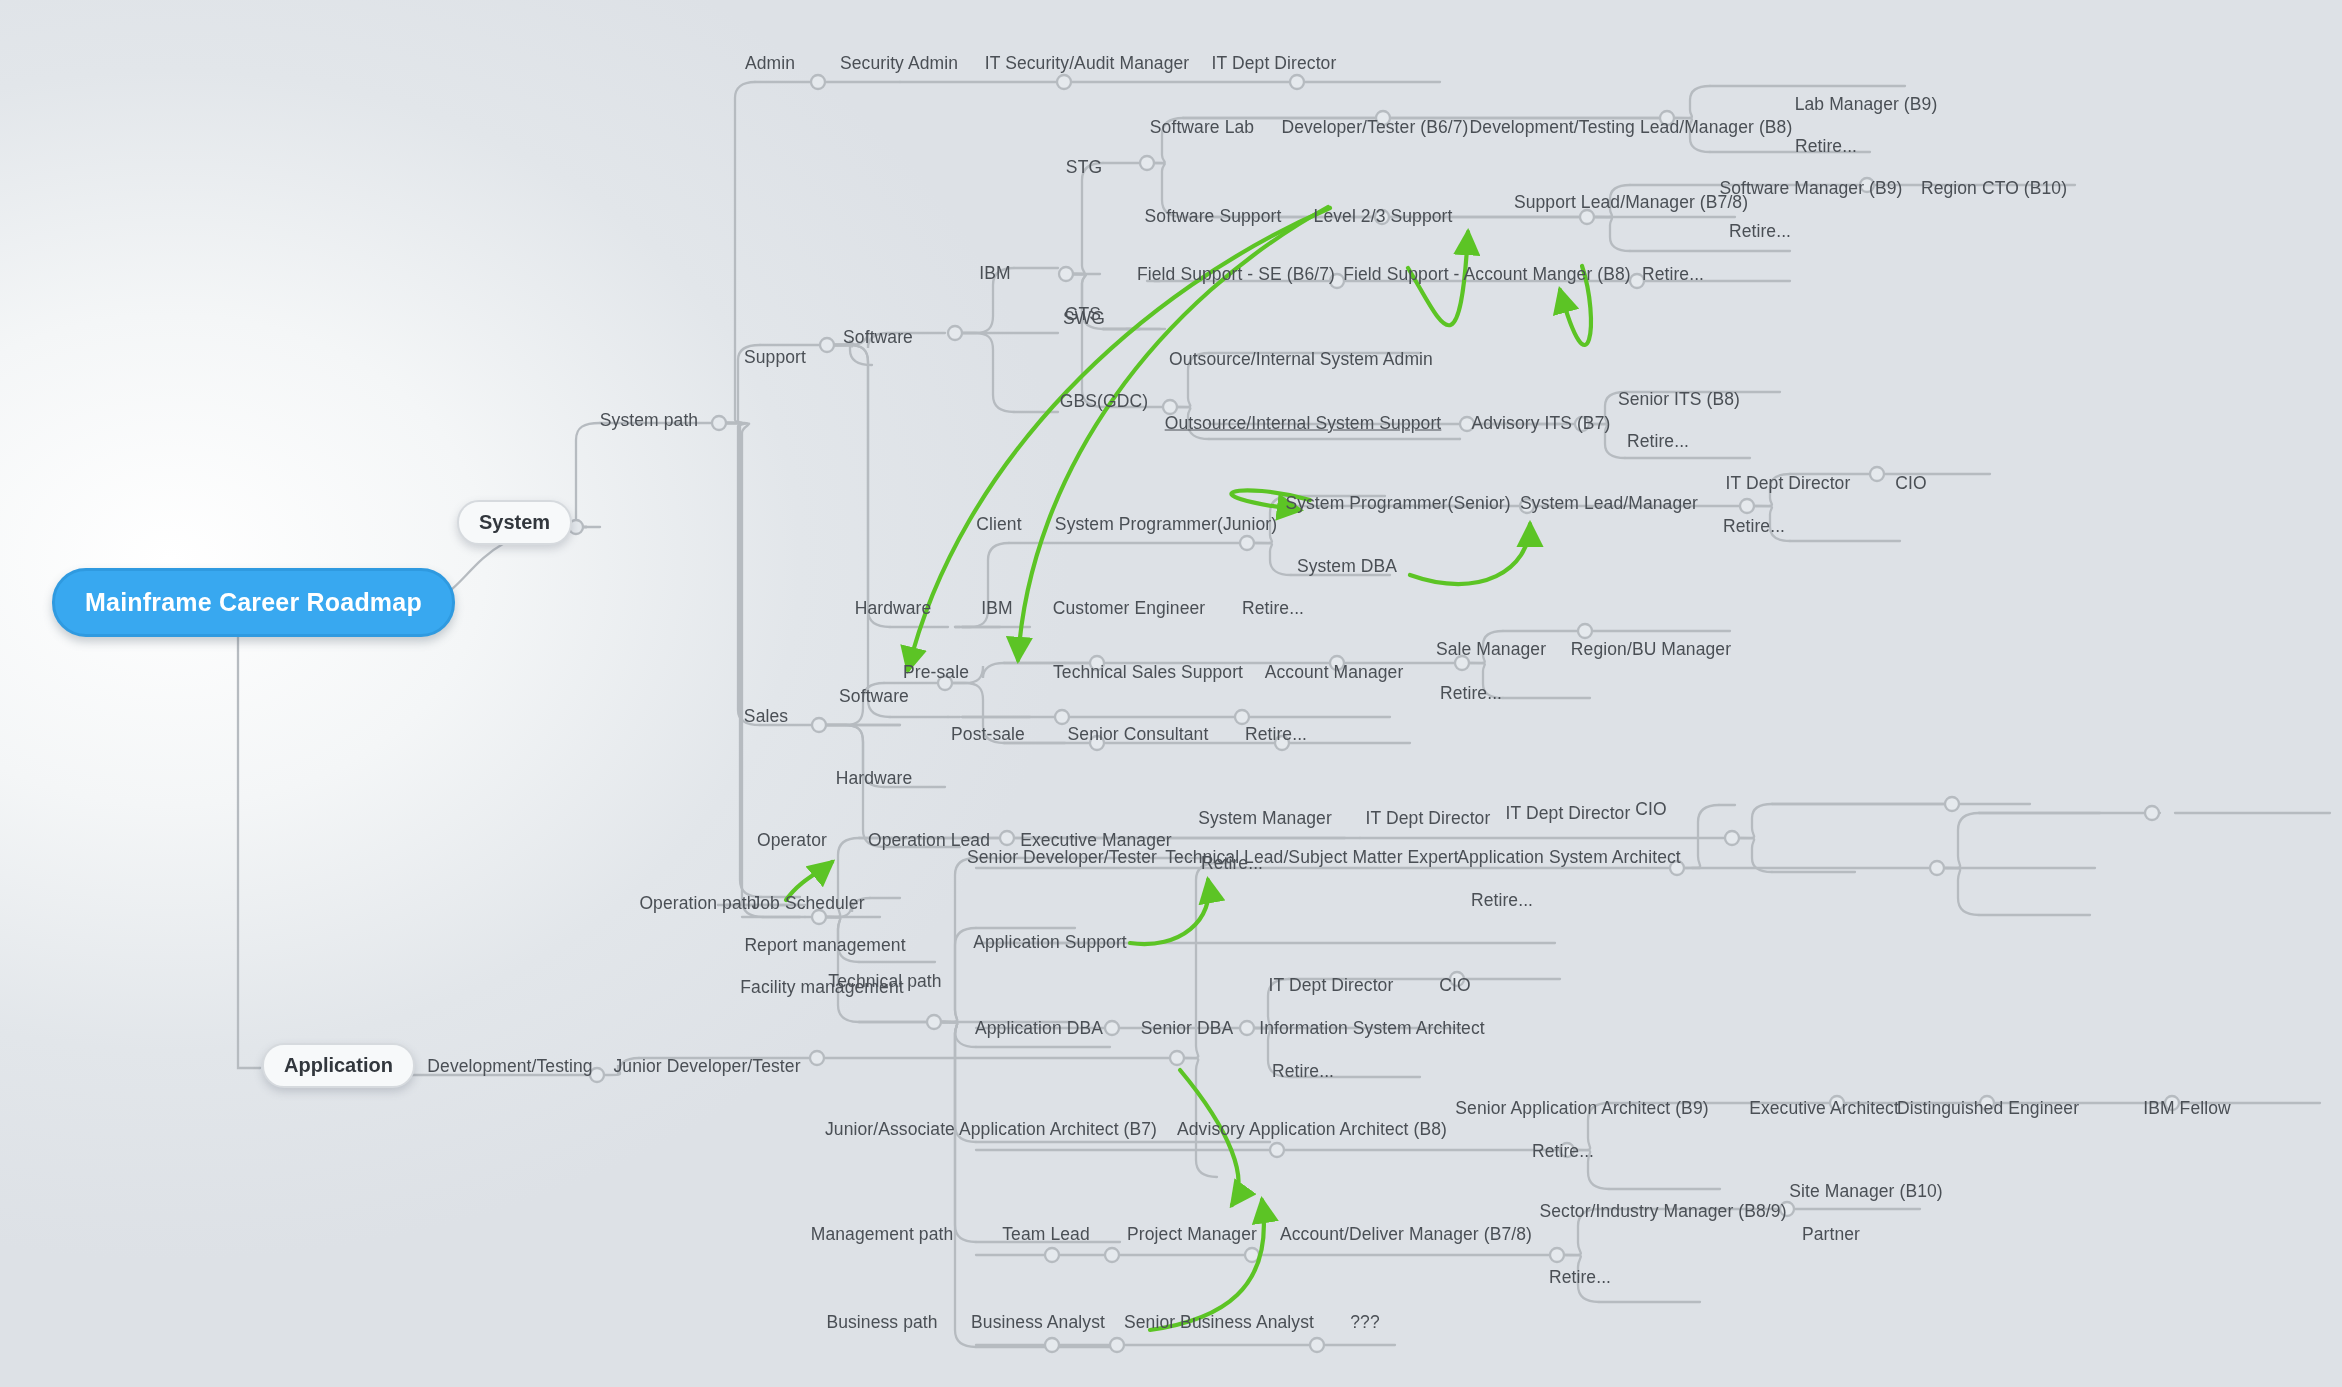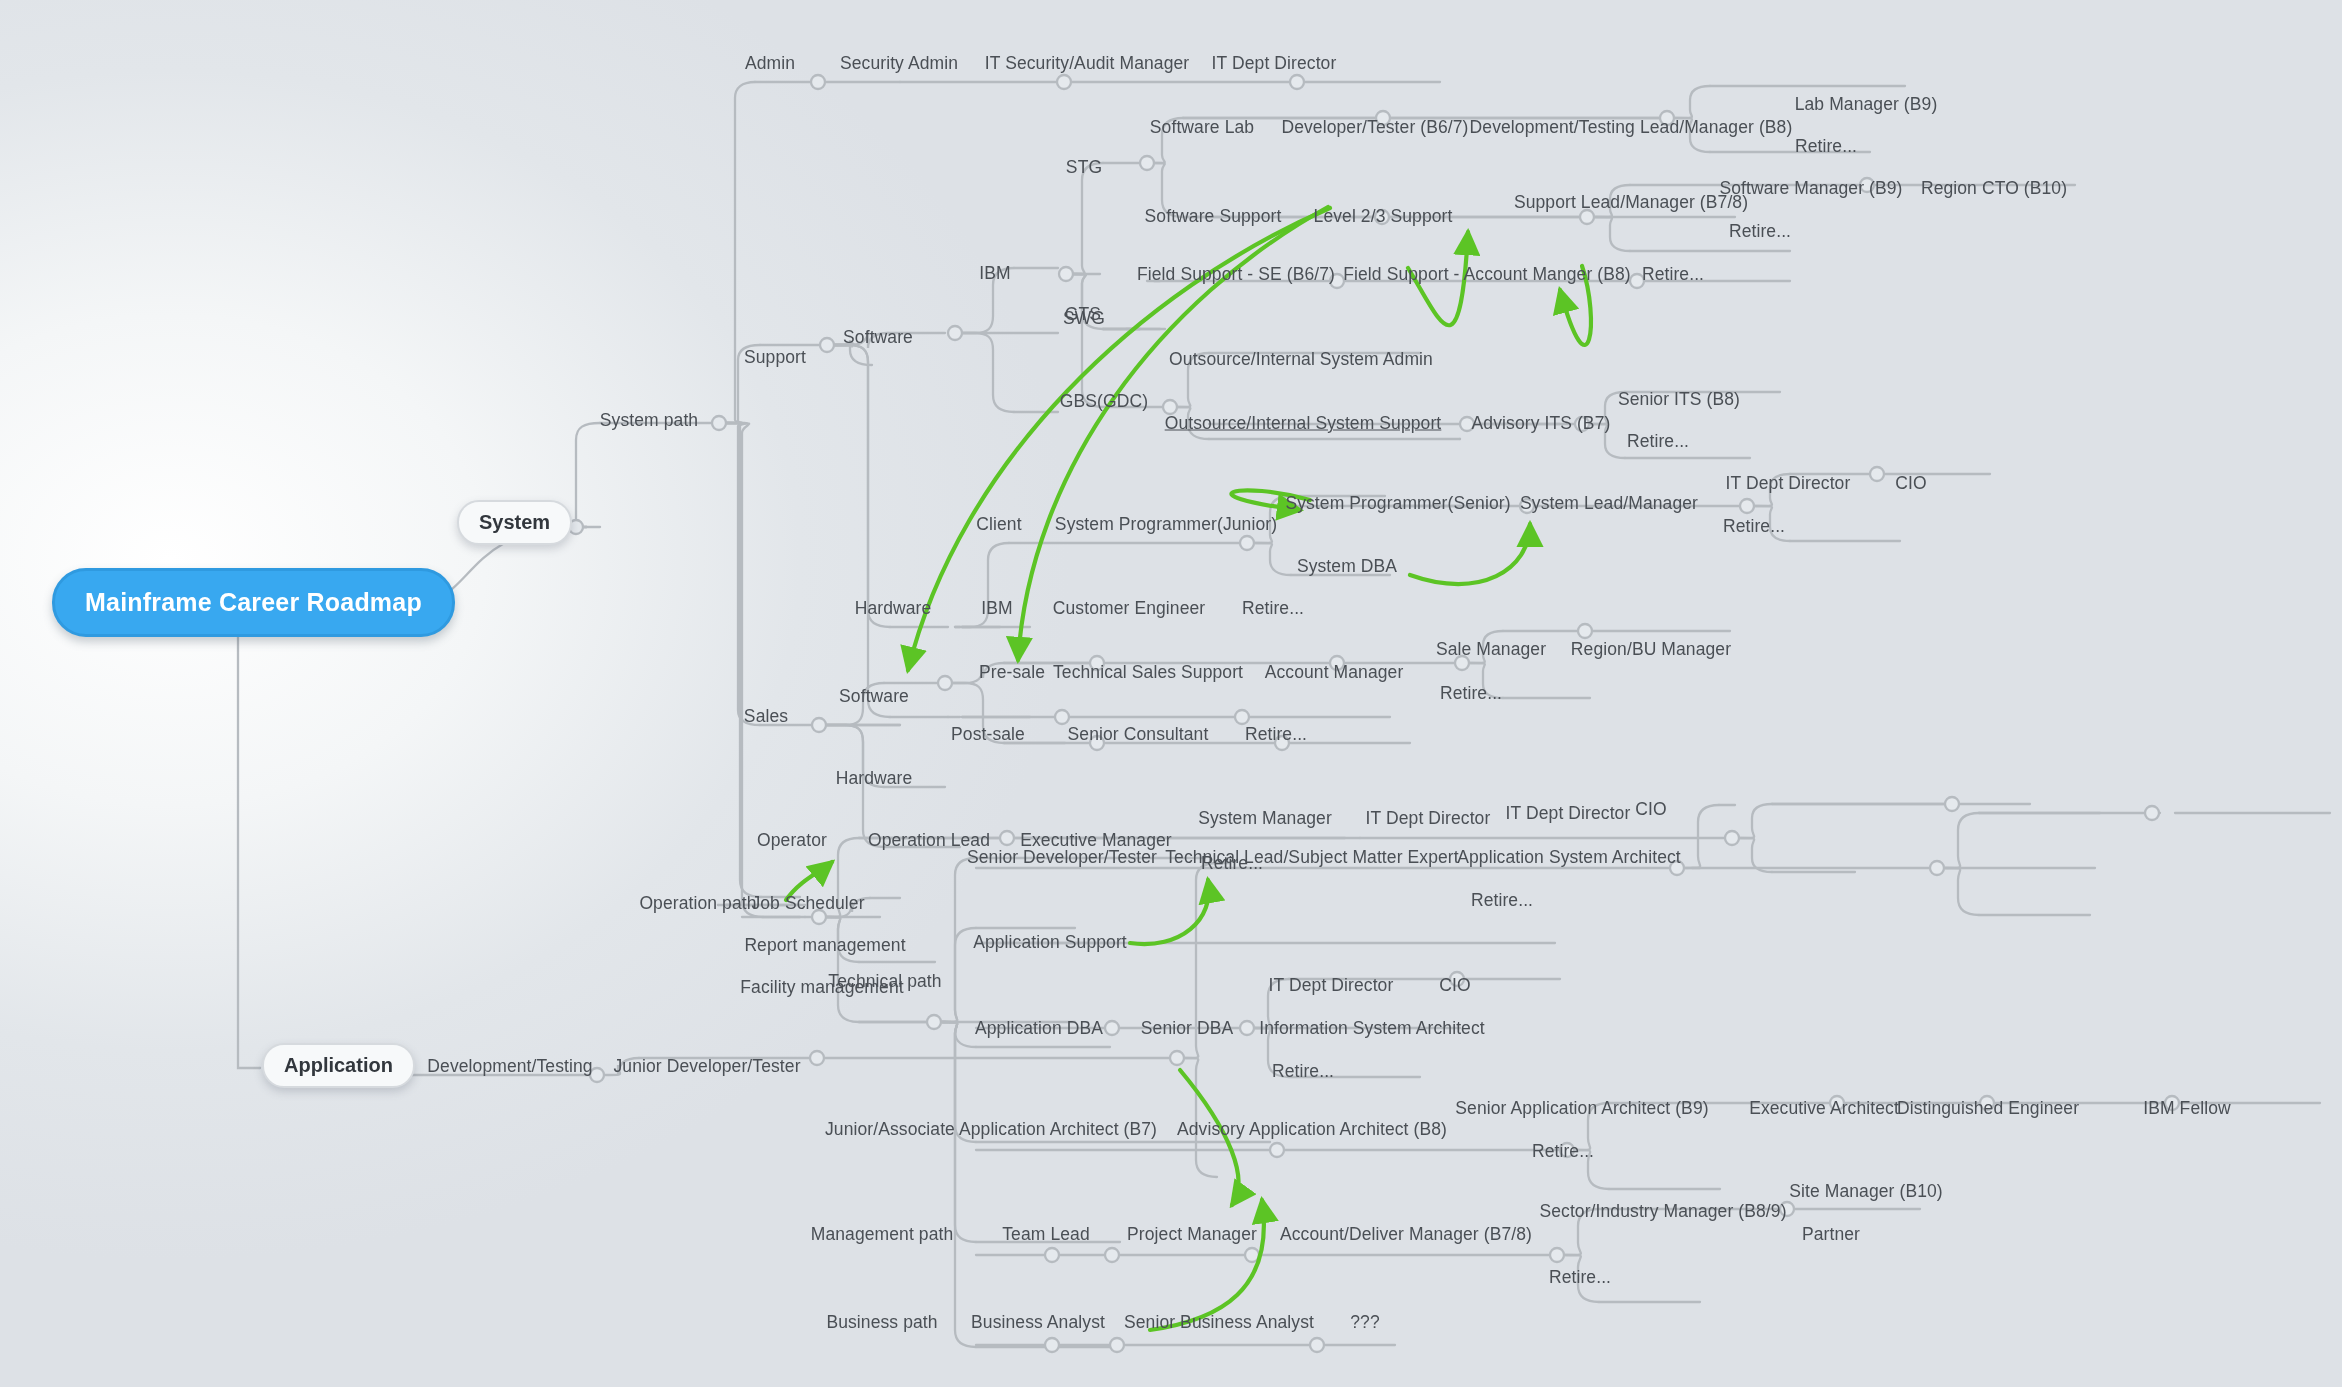--- a/index.html
+++ b/index.html
@@ -464,21 +464,21 @@
 <div class="lbl" style="left:1911px;top:492px;">CIO</div>
 <div class="lbl" style="left:1754px;top:535px;">Retire...</div>
 
 <div class="lbl" style="left:893px;top:617px;">Hardware</div>
 <div class="lbl" style="left:997px;top:617px;">IBM</div>
 <div class="lbl" style="left:1129px;top:617px;">Customer Engineer</div>
 <div class="lbl" style="left:1273px;top:617px;">Retire...</div>
 
 <div class="lbl" style="left:766px;top:725px;">Sales</div>
 <div class="lbl" style="left:874px;top:705px;">Software</div>
-<div class="lbl" style="left:1012px;top:681px;">Pre-sale</div>
+<div class="lbl" style="left:936px;top:681px;">Pre-sale</div>
 <div class="lbl" style="left:1148px;top:681px;">Technical Sales Support</div>
 <div class="lbl" style="left:1334px;top:681px;">Account Manager</div>
 <div class="lbl" style="left:1491px;top:658px;">Sale Manager</div>
 <div class="lbl" style="left:1651px;top:658px;">Region/BU Manager</div>
 <div class="lbl" style="left:1471px;top:702px;">Retire...</div>
 <div class="lbl" style="left:988px;top:743px;">Post-sale</div>
 <div class="lbl" style="left:1138px;top:743px;">Senior Consultant</div>
 <div class="lbl" style="left:1276px;top:743px;">Retire...</div>
 <div class="lbl" style="left:874px;top:787px;">Hardware</div>
 

